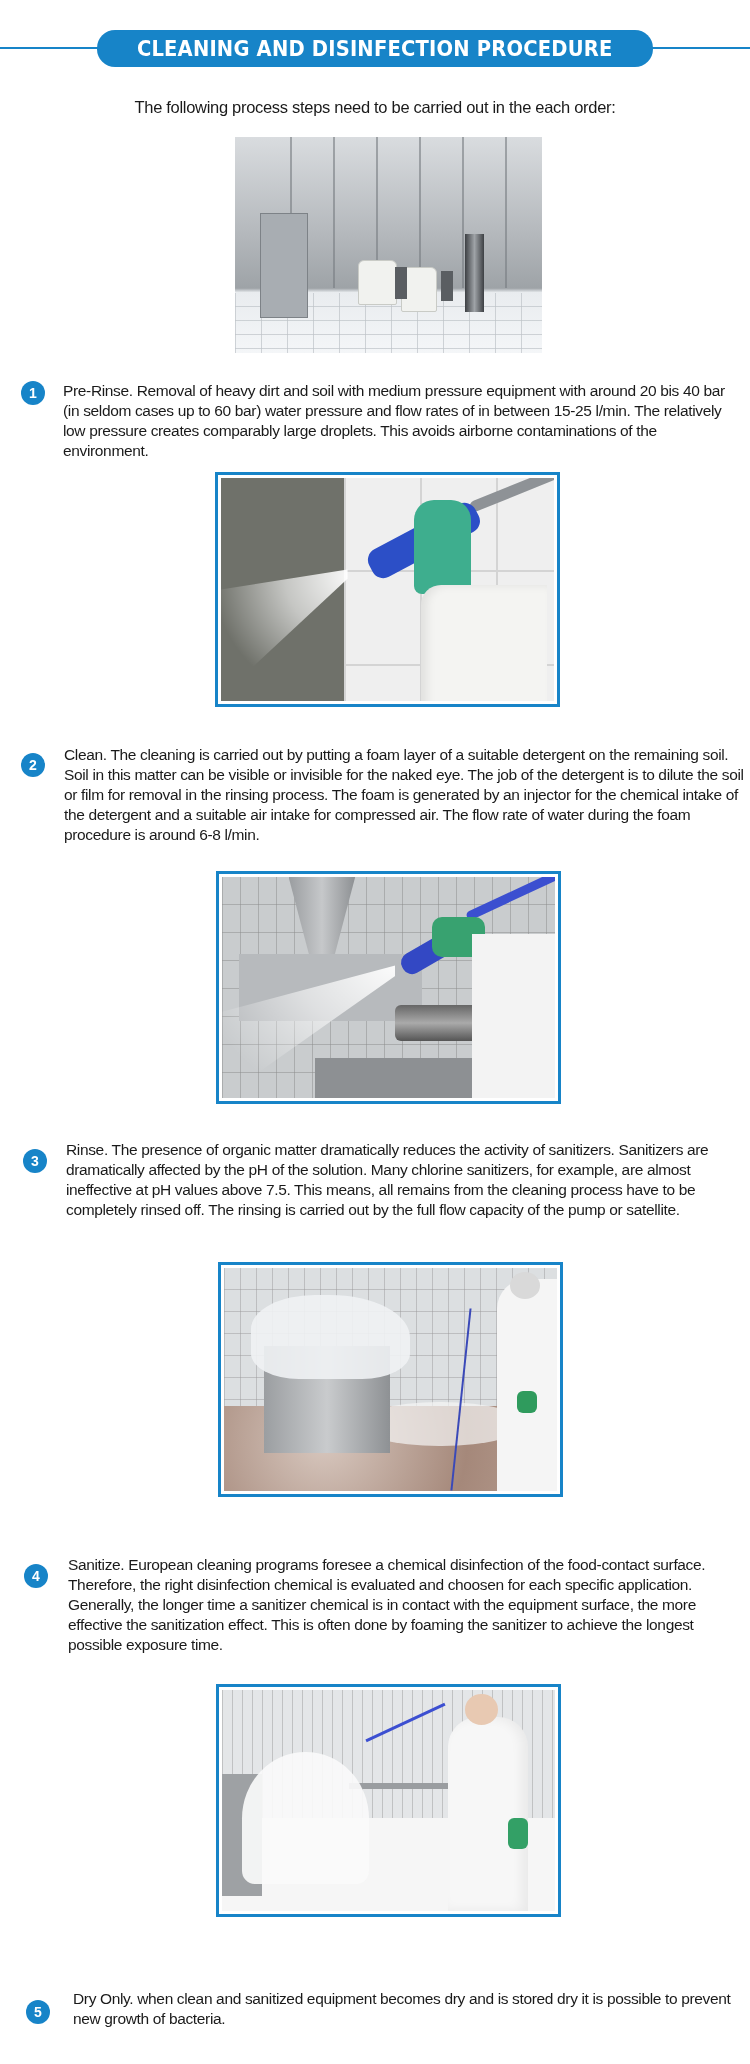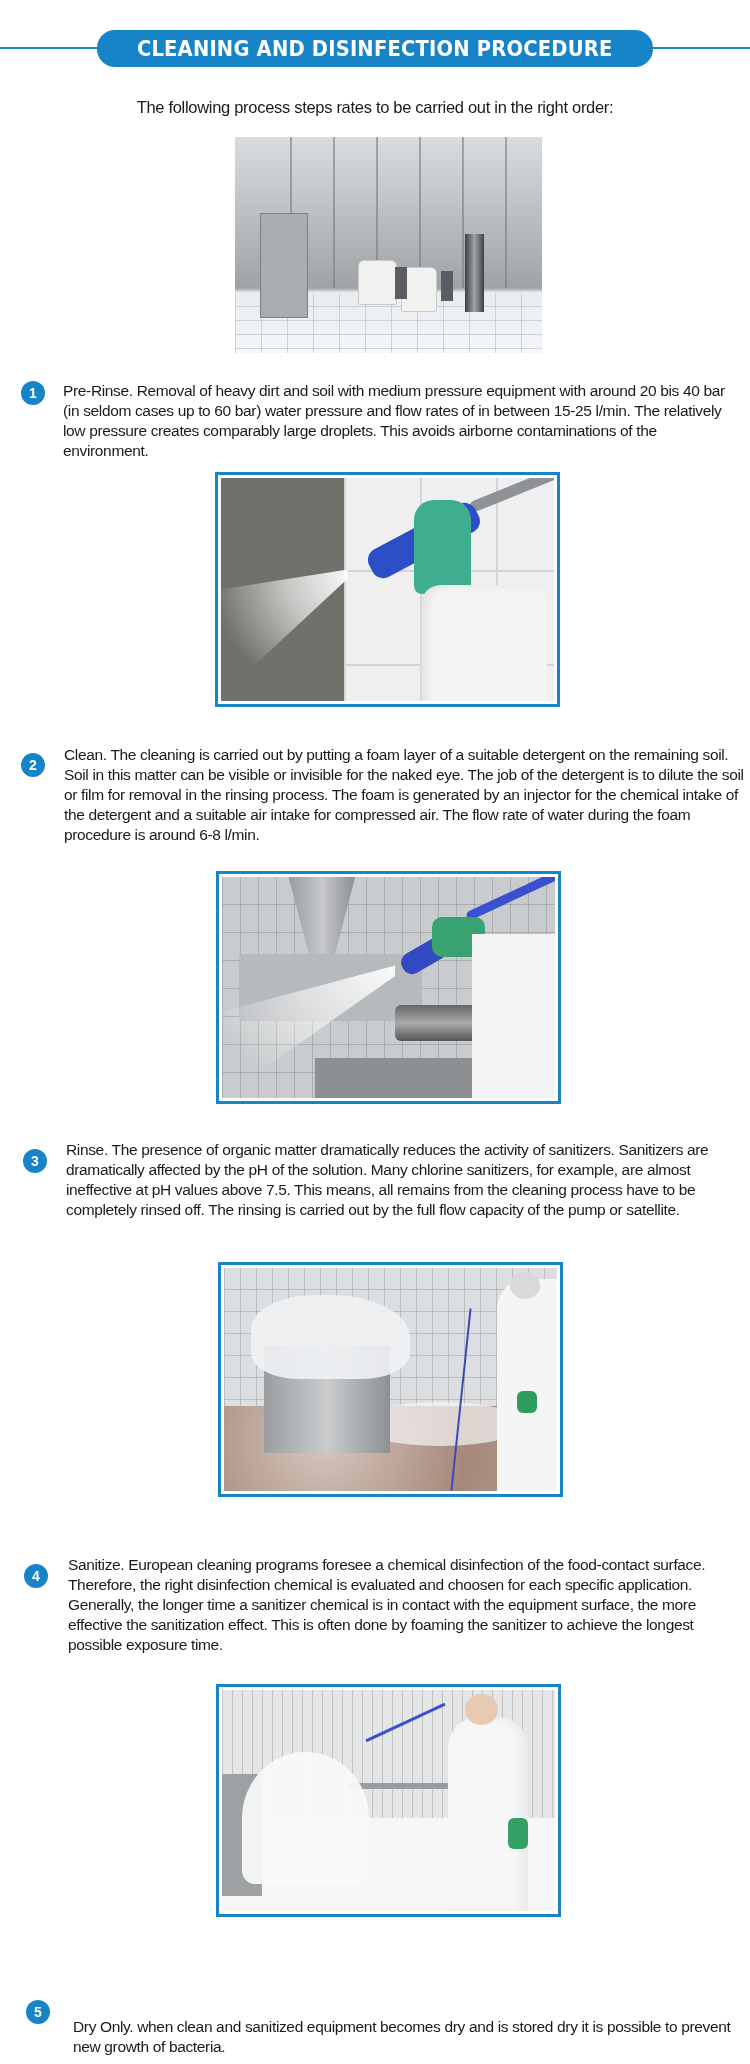--- a/index.html
+++ b/index.html
@@ -88,21 +88,21 @@
 </style>
 </head>
 <body>
 
 <div class="rule left"></div>
 <div class="rule right"></div>
 <div class="banner">
   <span class="banner-title">CLEANING AND DISINFECTION PROCEDURE</span>
 </div>
 
-<div class="intro">The following process steps rates to be carried out in the right order:</div>
+<div class="intro">The following process steps need to be carried out in the each order:</div>
 
 <div class="photo img-room" style="left:235px; top:137px; width:307px; height:216px;" title="stainless-steel cleaning station with control cabinet, chemical tanks and pumps">
   <div class="panel" style="left:18%"></div>
     <div class="panel" style="left:32%"></div>
   <div class="panel" style="left:46%"></div>
     <div class="panel" style="left:60%"></div>
   <div class="panel" style="left:74%"></div>
     <div class="panel" style="left:88%"></div>
   <div class="tile"></div>
   <div class="cabinet"></div>
@@ -171,13 +171,13 @@
       <div class="machine"></div>
       <div class="foam"></div>
     <div class="lance"></div>
       <div class="person"></div>
       <div class="head"></div>
       <div class="glove"></div>
   </div>
 </div>
 
 <div class="step-num" style="left:26px; top:2000px;">5</div>
-<div class="step-text" style="left:73px; top:1989px; width:675px;margin-top:28px;">Dry Only.  when clean and sanitized equipment becomes dry and is stored dry it is possible to prevent new growth of bacteria.</div>
+<div class="step-text" style="left:73px; top:1989px; width:675px;">Dry Only.  when clean and sanitized equipment becomes dry and is stored dry it is possible to prevent new growth of bacteria.</div>
 
 </body></html>

